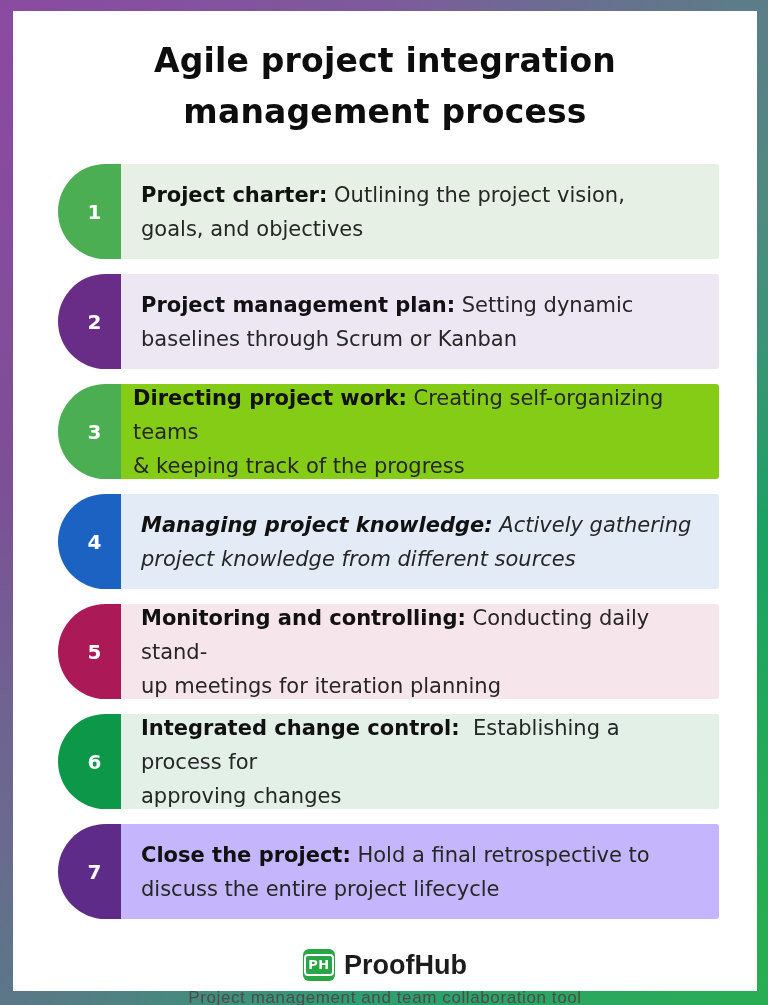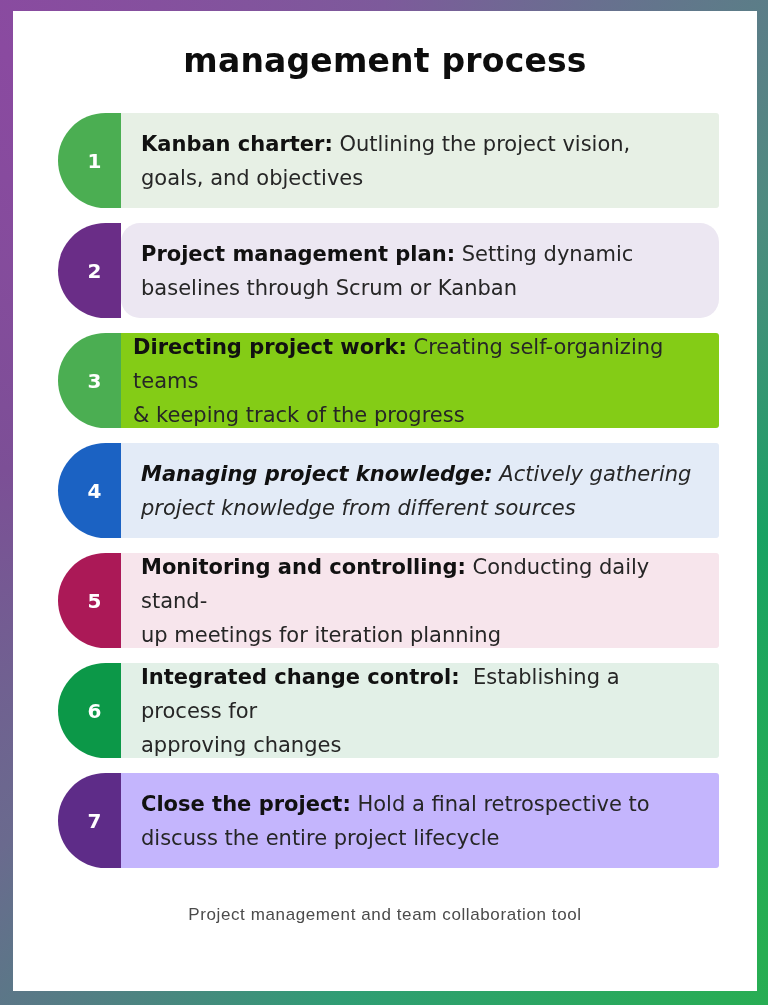--- a/index.html
+++ b/index.html
@@ -114,40 +114,41 @@
     font-family: "Liberation Sans", sans-serif;
   }
 </style>
 </head>
 <body>
 
 <div class="frame">
   <div class="inner">
 
     <h1 class="title">
+      <div>Agile project integration</div>
       <div>management process</div>
     </h1>
 
     <div class="steps">
 
       <div class="step">
         <div class="badge" style="background-color: rgb(75, 174, 82);">
             <span>1</span>
           </div>
         <div class="panel" style="background-color: rgb(231, 240, 229);">
-          <p class="step-text"><b>Kanban charter:</b> <span>Outlining the project vision,
+          <p class="step-text"><b>Project charter:</b> <span>Outlining the project vision,
 goals, and objectives</span></p>
         </div>
       </div>
 
       <div class="step">
         <div class="badge" style="background-color: rgb(106, 45, 135);">
             <span>2</span>
           </div>
-        <div class="panel" style="background-color: rgb(236, 231, 242); border-radius: 19px;">
+        <div class="panel" style="background-color: rgb(236, 231, 242);">
           <p class="step-text"><b>Project management plan:</b> <span>Setting dynamic
 baselines through Scrum or Kanban</span></p>
         </div>
       </div>
 
       <div class="step">
         <div class="badge" style="background-color: rgb(75, 174, 82);">
             <span>3</span>
           </div>
         <div class="panel" style="background-color: #84cc16; padding-left: 12px;">
@@ -192,17 +193,23 @@
           </div>
         <div class="panel" style="background-color: #c4b5fd;">
           <p class="step-text"><b>Close the project:</b> <span>Hold a final retrospective to
 discuss the entire project lifecycle</span></p>
         </div>
       </div>
 
     </div>
 
     <div class="footer">
+      <div class="logo-row">
+        <div class="logo-mark" style="background-color: rgb(40, 165, 68);">
+          <span class="ph">PH</span>
+        </div>
+        <span class="logo-name">ProofHub</span>
+      </div>
       <div class="tagline">Project management and team collaboration tool</div>
     </div>
 
   </div>
 </div>
 
 </body></html>

